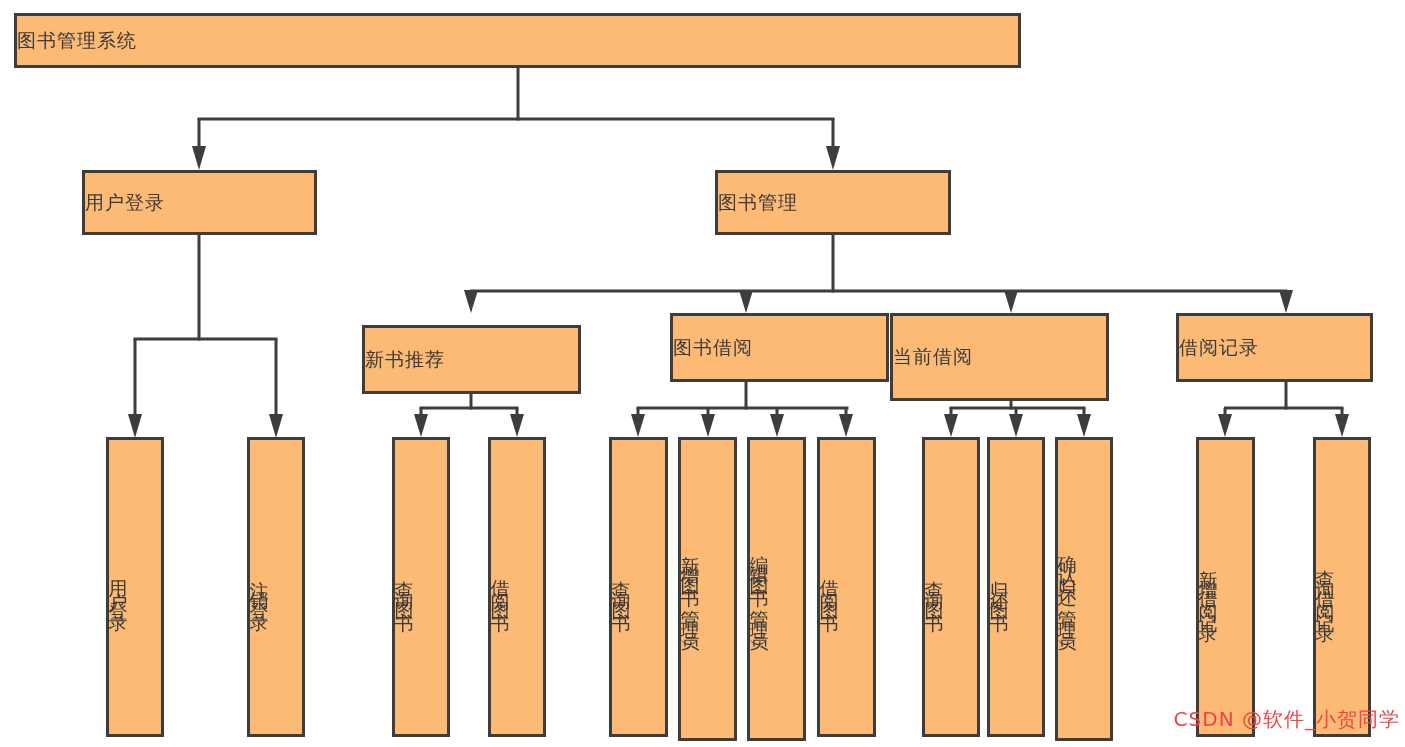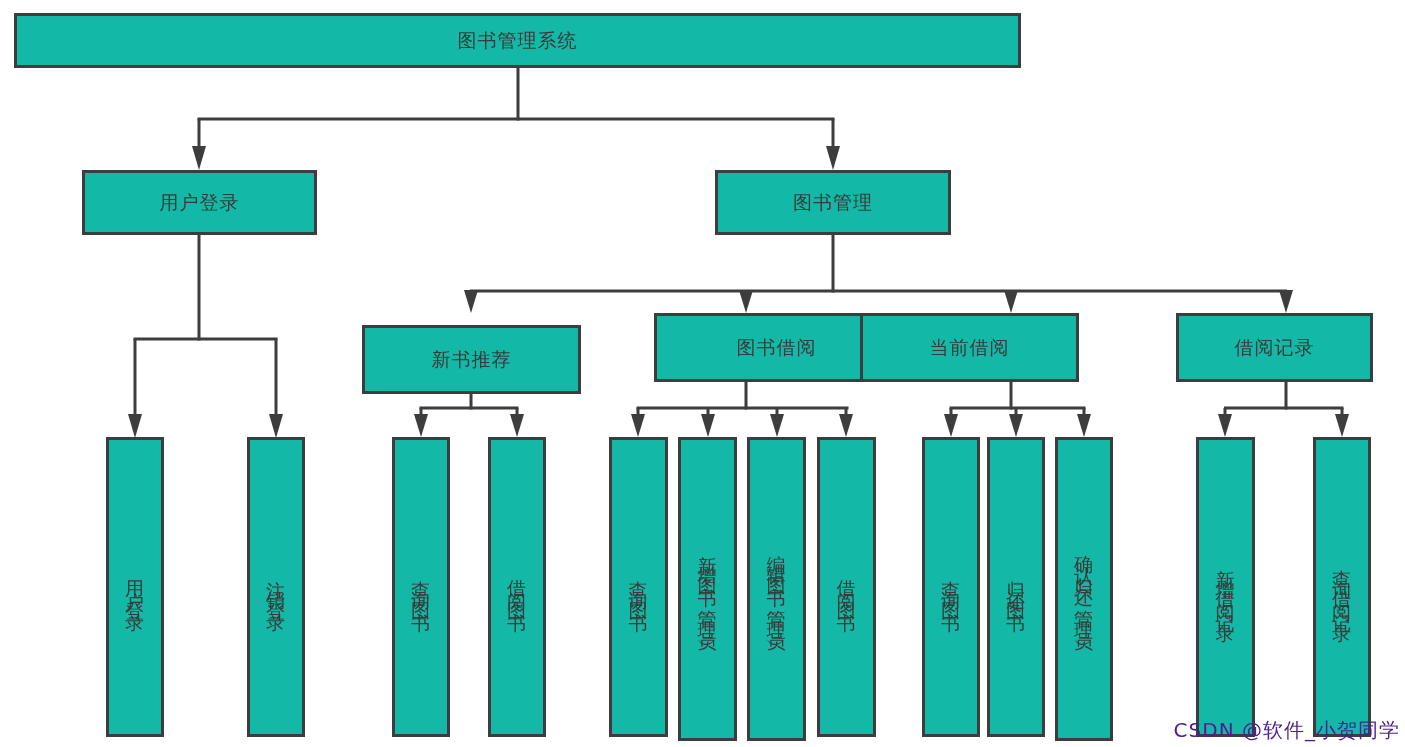--- a/index.html
+++ b/index.html
@@ -9,42 +9,42 @@
     background:#ffffff;
     font-family:"DejaVu Sans","Liberation Sans",sans-serif;
     overflow:hidden;
   }
   .connectors{position:absolute;left:0;top:0;width:1405px;height:747px;}
   .connectors line{stroke:#3d3d3d;stroke-width:3;}
   .connectors path{fill:#3d3d3d;stroke:none;}
   .box{
     position:absolute;
     box-sizing:border-box;
-    background:#14b8a6;
+    background:#fdba74;
     border:3px solid #3d3d3d;
-    display:flex;align-items:center;justify-content:center;
+    display:flex;align-items:center;
     color:#3a3a3a;
     font-size:19px;
     letter-spacing:1px;
     z-index:2;
   }
   .leaf{font-size:19px;}
   .vtext{
     writing-mode:vertical-rl;
     text-orientation:mixed;
     letter-spacing:11px;
     line-height:1;
     white-space:nowrap;
   }
   .watermark{
     position:absolute;
-    right:5px;bottom:3px;
+    right:5px;bottom:14px;
     font-size:20px;
     letter-spacing:1px;
-    color:#4c1d95;
+    color:#ef4444;
     z-index:3;
   }
 </style>
 </head>
 <body>
 
 <div class="stage">
 
   <svg class="connectors" width="1405" height="747" viewBox="0 0 1405 747">
     <g>
@@ -122,24 +122,24 @@
   <div class="box" style="left:82px;top:170px;width:235px;height:65px;">
     <span>用户登录</span>
   </div>
   <div class="box" style="left:715px;top:170px;width:236px;height:65px;">
     <span>图书管理</span>
   </div>
 
   <div class="box" style="left:362px;top:313px;width:219px;height:69px;margin-top:12px;">
     <span>新书推荐</span>
   </div>
-  <div class="box" style="left:654px;top:313px;width:219px;height:69px;padding-left:26px;">
+  <div class="box" style="left:670px;top:313px;width:219px;height:69px;">
     <span>图书借阅</span>
   </div>
-  <div class="box" style="left:860px;top:313px;width:219px;height:69px;">
+  <div class="box" style="left:890px;top:313px;width:219px;height:88px;">
     <span>当前借阅</span>
   </div>
   <div class="box" style="left:1176px;top:313px;width:197px;height:69px;">
     <span>借阅记录</span>
   </div>
 
   <div class="box leaf" style="left:106px;top:437px;width:58px;height:300px;">
     <span class="vtext">用户登录</span>
   </div>
   <div class="box leaf" style="left:247px;top:437px;width:58px;height:300px;">

